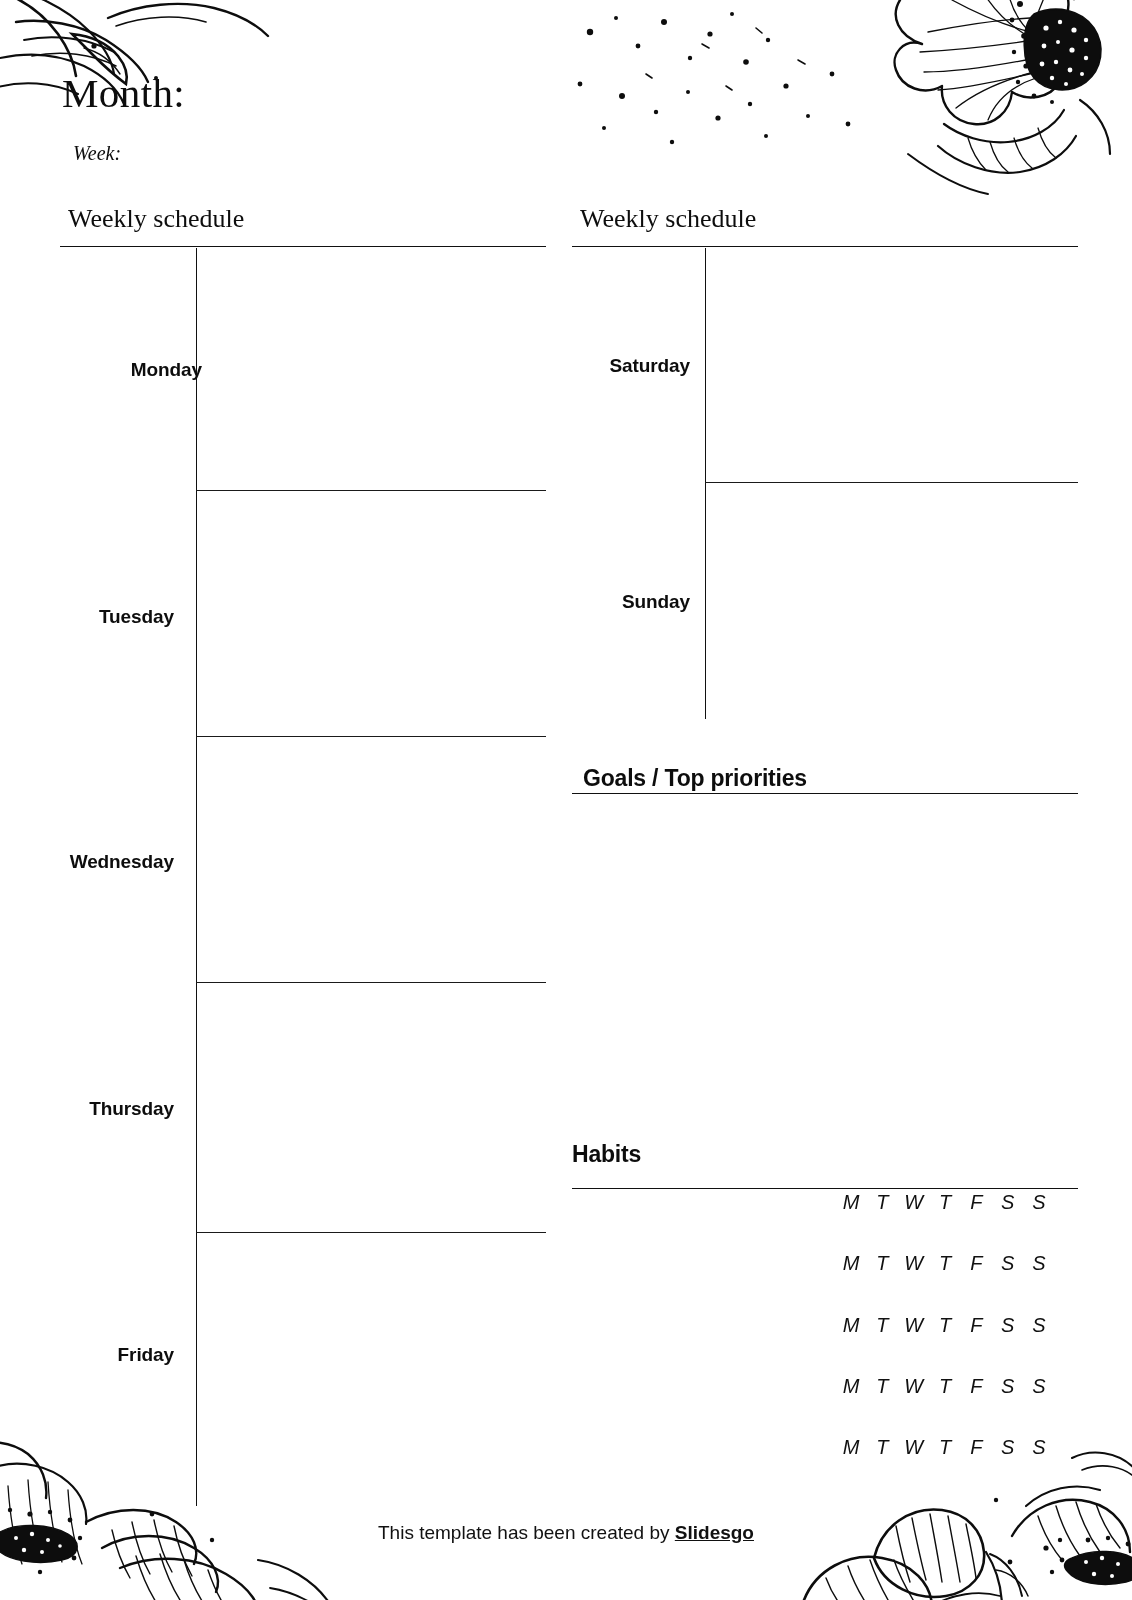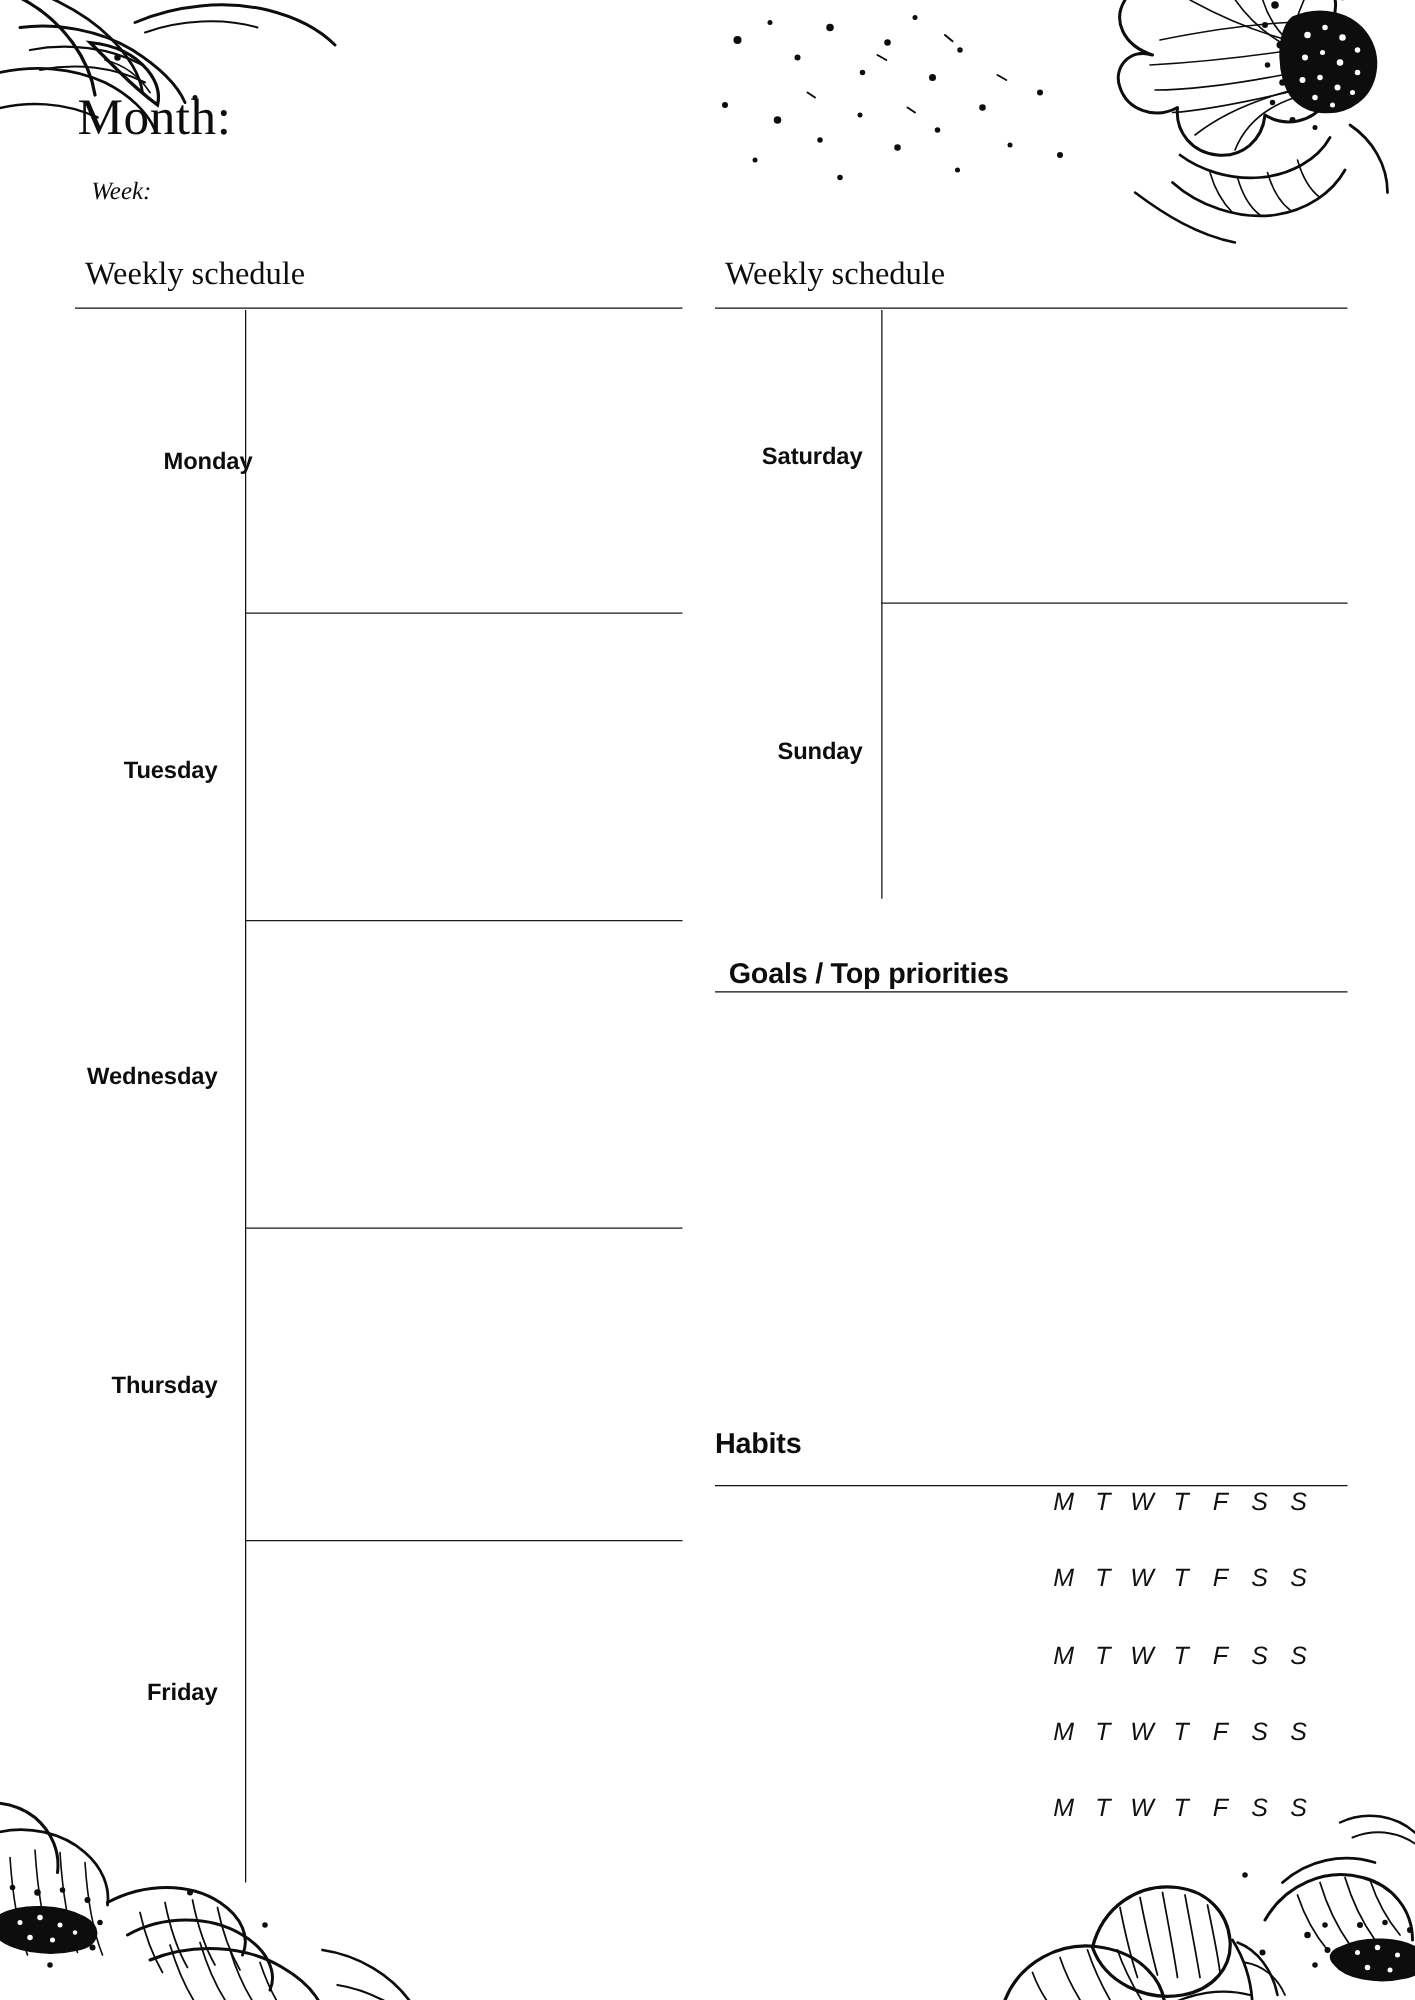--- a/index.html
+++ b/index.html
@@ -483,14 +483,17 @@
   <div class="habit-row" id="habit-row-4">
     <span>M</span>
     <span>T</span>
     <span>W</span>
     <span>T</span>
     <span>F</span>
     <span>S</span>
     <span>S</span>
   </div>
 
+  <div id="footer-credit">
+    <span>This template has been created by </span><a class="brand" href="#" style="color:#111111;">Slidesgo</a>
+  </div>
 
 </div>
 
 </body></html>

